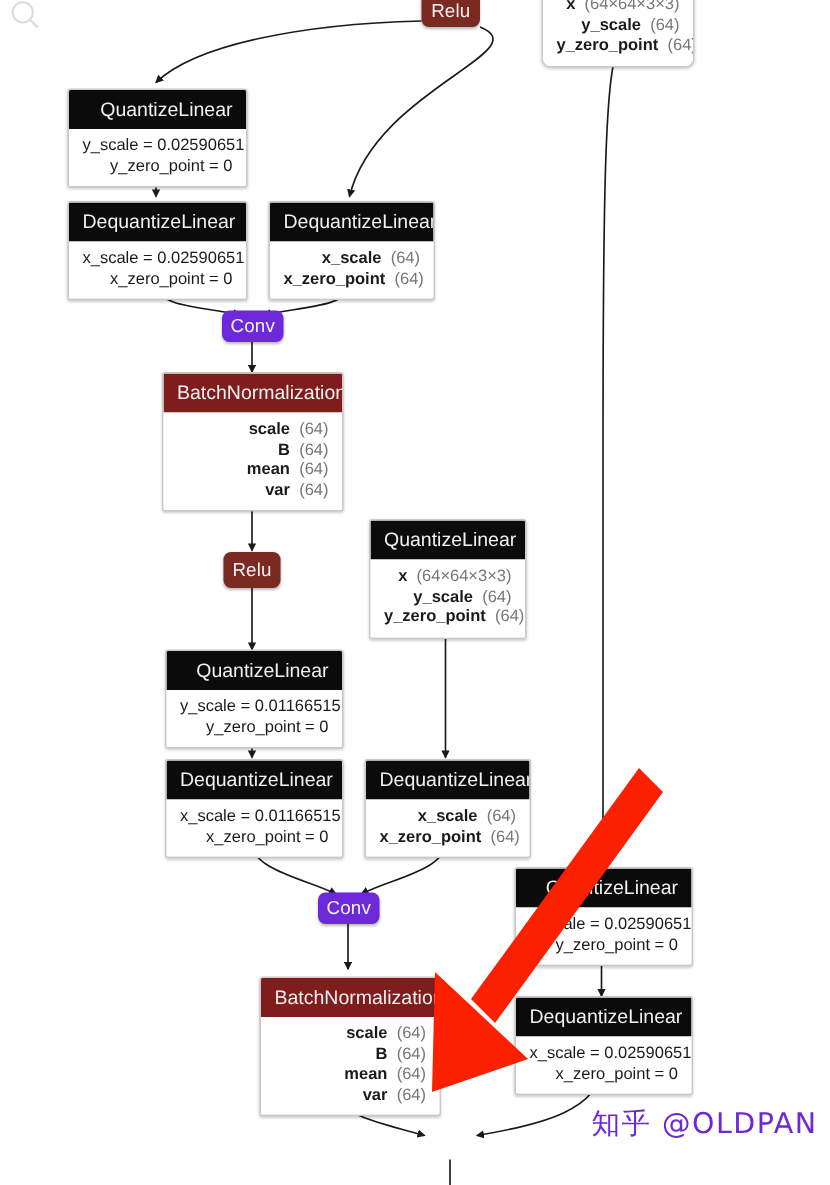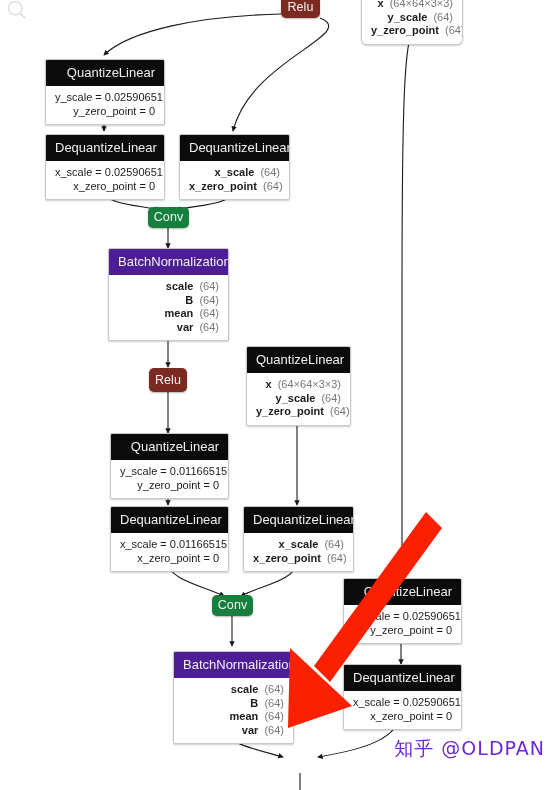--- a/index.html
+++ b/index.html
@@ -31,41 +31,41 @@
     font-size: 12.5px;
     line-height: 1;
     display: flex;
     align-items: center;
     justify-content: center;
     letter-spacing: .1px;
     box-shadow: 0 1px 2px rgba(0,0,0,.28);
     white-space: nowrap;
   }
   .pill.relu  { background: #7b2a21; }
-  .pill.conv  { background: #15803d; }
+  .pill.conv  { background: #6d28d9; }
   .pill.add   { background: #0c0c0c; }
 
   
   .card {
     position: absolute;
     border-radius: 2px;
     background: #ffffff;
     border: 1px solid #c9c9c9;
     box-shadow: 0 1px 2px rgba(0,0,0,.20);
     overflow: hidden;
   }
   .card .hdr {
     color: #f0f0f0;
     font-size: 13px;
     line-height: 1;
     padding: 6px 9px 7px 9px;
     white-space: nowrap;
   }
   .card.black  .hdr { background: #0b0b0b; }
-  .card.green  .hdr { background: #4c1d95; }
+  .card.green  .hdr { background: #7f1d1d; }
   .card .body {
     padding: 5px 9px 6px 9px;
     background: #fff;
   }
   .card .body .row {
     font-size: 11px;
     line-height: 13.5px;
     color: #1b1b1b;
     white-space: nowrap;
   }

